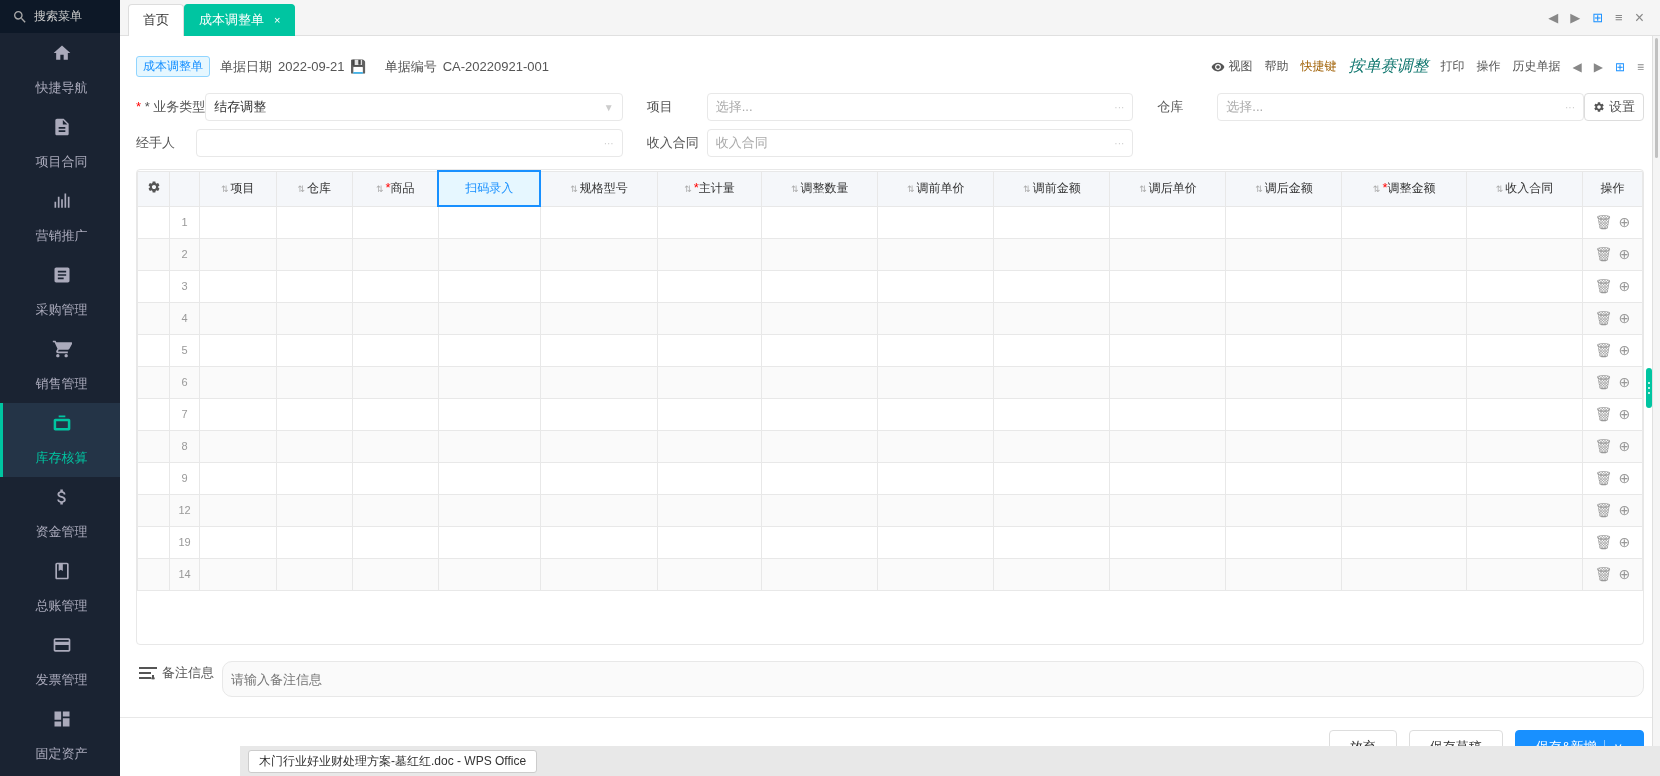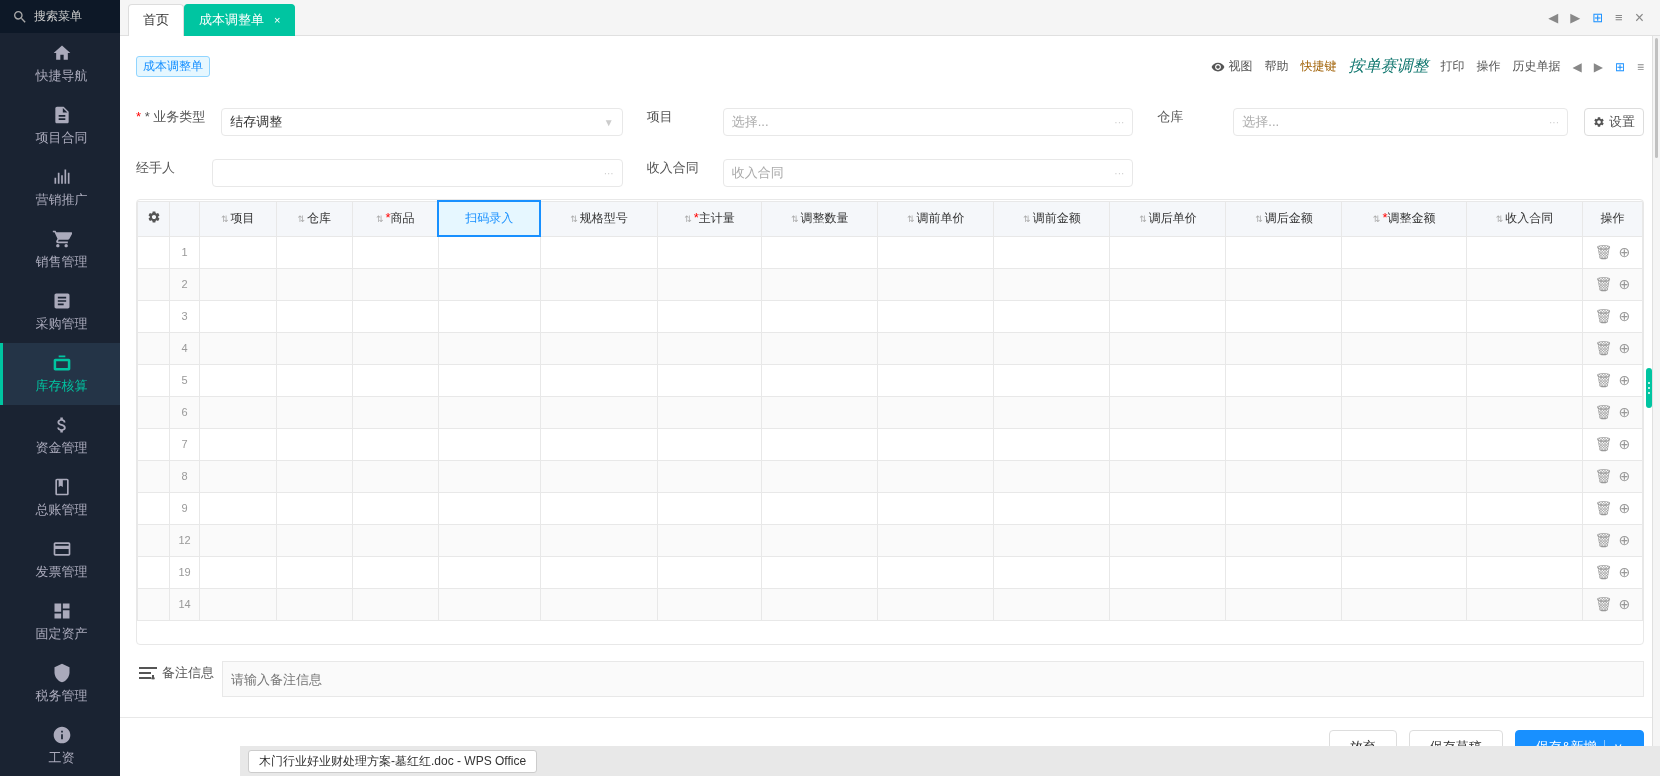--- a/index.html
+++ b/index.html
@@ -2,21 +2,21 @@
 <html><head>
   <meta charset="utf-8">
   <style>
     * { box-sizing: border-box; margin: 0; padding: 0; font-family: 'Microsoft YaHei', sans-serif; font-size: 13px; }
     body { background: #f0f2f5; display: flex; width: 1660px; height: 776px; overflow: hidden; }
 
     
     .sidebar { width: 120px; background: #1a2332; color: #fff; display: flex; flex-direction: column; height: 100%; flex-shrink: 0; }
     .sidebar-search { display: flex; align-items: center; gap: 6px; padding: 8px 12px; background: #0d1827; cursor: pointer; }
     .sidebar-search span { font-size: 12px; color: #ccc; }
-    .sidebar-item { display: flex; flex-direction: column; align-items: center; justify-content: center; padding: 10px 4px; cursor: pointer; color: #aab; font-size: 12px; gap: 4px; border-left: 3px solid transparent; }
+    .sidebar-item { display: flex; flex-direction: column; align-items: center; justify-content: center; padding: 10px 4px; cursor: pointer; color: #aab; font-size: 12px; gap: 16px; border-left: 3px solid transparent; }
     .sidebar-item.active { background: #243447; border-left-color: #00c5a1; color: #00c5a1; }
     .sidebar-item svg { width: 20px; height: 20px; fill: currentColor; }
 
     
     .main { flex: 1; display: flex; flex-direction: column; background: #fff; position: relative; }
 
     
     .tab-bar { display: flex; align-items: center; background: #f5f5f5; border-bottom: 1px solid #e0e0e0; padding: 0 8px; height: 36px; flex-shrink: 0; }
     .tab { display: flex; align-items: center; gap: 6px; padding: 0 14px; height: 32px; cursor: pointer; font-size: 13px; border-radius: 4px 4px 0 0; color: #555; border: 1px solid transparent; border-bottom: none; margin-top: 4px; }
     .tab.active { background: #00c5a1; color: #fff; border-color: #00c5a1; }
@@ -40,36 +40,36 @@
     .row-num { color: #999; font-size: 11px; width: 30px; }
     .action-col { display: flex; align-items: center; justify-content: center; gap: 6px; }
     .gear-col { width: 32px; }
     .actions-col { width: 60px; }
 
     
     .remarks-section { display: flex; align-items: flex-start; gap: 8px; margin-top: 8px; padding: 8px 0; }
     .remarks-icon { display: flex; flex-direction: row; align-items: center; gap: 2px; font-size: 11px; color: #555; cursor: pointer; }
     .remarks-icon svg { width: 24px; height: 24px; fill: #555; }
     .remarks-input { flex: 1; border: none; outline: none; color: #aaa; font-size: 13px; padding: 4px 8px; background: transparent; }
-    .remarks-area { border: 1px solid #e8e8e8; border-radius: 0; display: flex; align-items: center; flex: 1; height: 36px; background: #fafafa; }
+    .remarks-area { border: 1px solid #e8e8e8; border-radius: 10px; display: flex; align-items: center; flex: 1; height: 36px; background: #fafafa; }
 
     
     .footer { display: flex; align-items: center; justify-content: flex-end; gap: 12px; padding: 12px 16px; background: #fff; border-top: 1px solid #e8e8e8; flex-shrink: 0; }
     .btn { padding: 7px 20px; border-radius: 4px; cursor: pointer; font-size: 13px; border: 1px solid #ddd; background: #fff; color: #333; }
     .btn-save-draft { background: #fff; color: #333; border-color: #ddd; }
     .btn-save-new { background: #1890ff; color: #fff; border-color: #1890ff; display: flex; align-items: center; gap: 4px; }
     .taskbar { position: absolute; bottom: 0; left: 120px; right: 0; background: #e8e8e8; height: 30px; display: flex; align-items: center; padding: 0 8px; gap: 8px; font-size: 12px; color: #333; z-index: 10; }
     .taskbar-item { background: #fff; border: 1px solid #ccc; border-radius: 3px; padding: 2px 10px; font-size: 12px; }
 
     .header-doc { display: flex; align-items: center; gap: 10px; padding: 8px 0; margin-bottom: 8px; font-size: 13px; }
     .doc-badge { background: #e6f7ff; color: #1890ff; border: 1px solid #91d5ff; border-radius: 3px; padding: 1px 6px; font-size: 12px; }
     .doc-meta { display: flex; align-items: center; gap: 6px; color: #555; }
 
     .form-grid { display: grid; grid-template-columns: 1fr 1fr 1fr; gap: 8px 24px; margin-bottom: 12px; align-items: center; }
-    .form-field { display: flex; gap: 16px; margin-top: 15px; }
+    .form-field { display: flex; align-items: center; gap: 0; }
     .field-label { color: #555; font-size: 13px; white-space: nowrap; min-width: 60px; }
     .field-input { flex: 1; border: 1px solid #e8e8e8; border-radius: 4px; height: 28px; padding: 0 8px; font-size: 12px; color: #333; background: #fff; display: flex; align-items: center; cursor: pointer; }
   </style>
 </head>
 <body>
 
 <div class="sidebar">
   <div class="sidebar-search">
     <svg viewBox="0 0 24 24" style="width:16px;height:16px;fill:#aaa">
         <path d="M15.5 14h-.79l-.28-.27A6.47 6.47 0 0 0 16 9.5 6.5 6.5 0 1 0 9.5 16c1.61 0 3.09-.59 4.23-1.57l.27.28v.79l5 4.99L20.49 19l-4.99-5zm-6 0C7.01 14 5 11.99 5 9.5S7.01 5 9.5 5 14 7.01 14 9.5 11.99 14 9.5 14z"></path>
@@ -90,29 +90,29 @@
     <span>项目合同</span>
   </div>
   <div class="sidebar-item">
     <svg viewBox="0 0 24 24">
         <path d="M3 13h2v7H3zm4-6h2v13H7zm4 3h2v10h-2zm4-7h2v17h-2zm4 4h2v13h-2z"></path>
       </svg>
     <span>营销推广</span>
   </div>
   <div class="sidebar-item">
     <svg viewBox="0 0 24 24">
+        <path d="M19 3H5c-1.1 0-2 .9-2 2v14c0 1.1.9 2 2 2h14c1.1 0 2-.9 2-2V5c0-1.1-.9-2-2-2zm-5 14H7v-2h7v2zm3-4H7v-2h10v2zm0-4H7V7h10v2z"></path>
+      </svg>
+    <span>采购管理</span>
+  </div>
+  <div class="sidebar-item">
+    <svg viewBox="0 0 24 24">
         <path d="M7 18c-1.1 0-2 .9-2 2s.9 2 2 2 2-.9 2-2-.9-2-2-2zM1 2v2h2l3.6 7.59L5.25 14c-.16.28-.25.61-.25.96C5 16.1 5.9 17 7 17h12v-2H7.42c-.14 0-.25-.11-.25-.25l.03-.12.9-1.63H19c.75 0 1.41-.41 1.75-1.03l3.58-6.49A1 1 0 0 0 23.46 4H5.21l-.94-2H1zm16 16c-1.1 0-2 .9-2 2s.9 2 2 2 2-.9 2-2-.9-2-2-2z"></path>
       </svg>
     <span>销售管理</span>
-  </div>
-  <div class="sidebar-item">
-    <svg viewBox="0 0 24 24">
-        <path d="M19 3H5c-1.1 0-2 .9-2 2v14c0 1.1.9 2 2 2h14c1.1 0 2-.9 2-2V5c0-1.1-.9-2-2-2zm-5 14H7v-2h7v2zm3-4H7v-2h10v2zm0-4H7V7h10v2z"></path>
-      </svg>
-    <span>采购管理</span>
   </div>
   <div class="sidebar-item active">
     <svg viewBox="0 0 24 24">
         <path d="M20 7H4c-1.1 0-2 .9-2 2v10c0 1.1.9 2 2 2h16c1.1 0 2-.9 2-2V9c0-1.1-.9-2-2-2zm-1 11H5V10h14v8zM12 3H8v2h8V3h-4z"></path>
       </svg>
     <span>库存核算</span>
   </div>
   <div class="sidebar-item">
     <svg viewBox="0 0 24 24">
         <path d="M11.8 10.9c-2.27-.59-3-1.2-3-2.15 0-1.09 1.01-1.85 2.7-1.85 1.78 0 2.44.85 2.5 2.1h2.21c-.07-1.72-1.12-3.3-3.21-3.81V3h-3v2.16c-1.94.42-3.5 1.68-3.5 3.61 0 2.31 1.91 3.46 4.7 4.13 2.5.6 3 1.48 3 2.41 0 .69-.49 1.79-2.7 1.79-2.06 0-2.87-.92-2.98-2.1h-2.2c.12 2.19 1.76 3.42 3.68 3.83V21h3v-2.15c1.95-.37 3.5-1.5 3.5-3.55 0-2.84-2.43-3.81-4.7-4.4z"></path>
@@ -169,20 +169,27 @@
       <span style="cursor:pointer;color:#1890ff;padding:2px 4px;">⊞</span>
       <span style="cursor:pointer;color:#888;padding:2px 4px;">≡</span>
     </div>
     <span class="close-win">×</span>
   </div>
 
   <div class="content">
 
     <div class="header-doc">
       <span class="doc-badge">成本调整单</span>
+      <div class="doc-meta">
+        <span>单据日期</span>
+        <span style="font-weight:500;">2022-09-21</span>
+        <span style="color:#aaa;cursor:pointer;">💾</span>
+        <span style="margin-left:12px;">单据编号</span>
+        <span style="font-weight:500;">CA-20220921-001</span>
+      </div>
       <div style="margin-left:auto;display:flex;gap:12px;align-items:center;">
         <span style="font-size:12px;color:#555;cursor:pointer;display:flex;align-items:center;gap:3px;">
           <svg width="14" height="14" viewBox="0 0 24 24" fill="#555">
               <path d="M12 4.5C7 4.5 2.73 7.61 1 12c1.73 4.39 6 7.5 11 7.5s9.27-3.11 11-7.5c-1.73-4.39-6-7.5-11-7.5zM12 17c-2.76 0-5-2.24-5-5s2.24-5 5-5 5 2.24 5 5-2.24 5-5 5zm0-8c-1.66 0-3 1.34-3 3s1.34 3 3 3 3-1.34 3-3-1.34-3-3-3z"></path>
             </svg>
           视图
         </span>
         <span style="font-size:12px;color:#555;cursor:pointer;">帮助</span>
         <span style="font-size:12px;color:#a16207;cursor:pointer;">快捷键</span>
         <span style="font-size:16px;color:#0f766e;cursor:pointer;font-style:italic;">按单赛调整</span>

